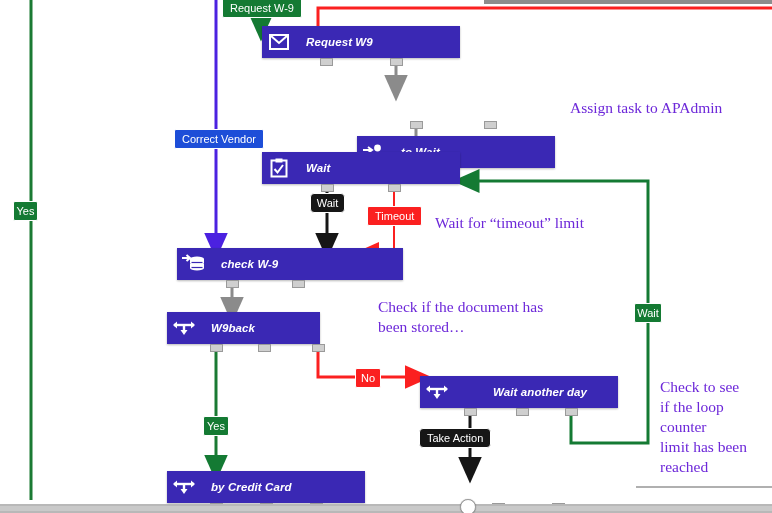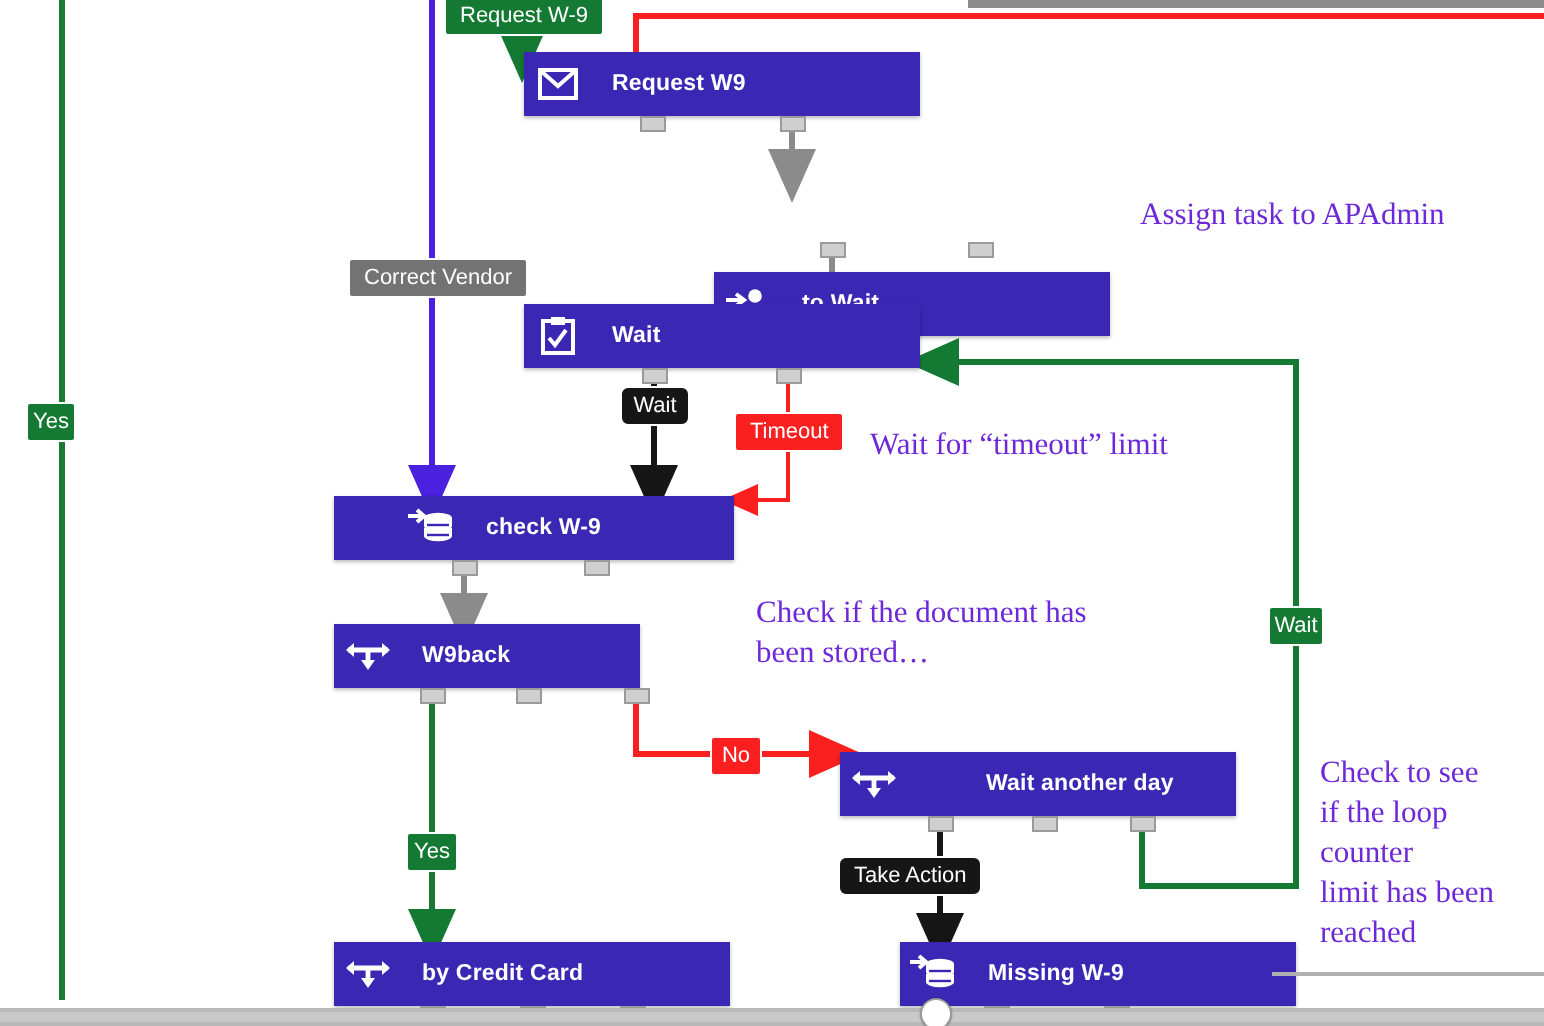--- a/index.html
+++ b/index.html
@@ -18,41 +18,41 @@
     height:32px;
     font-size:11.5px;font-weight:bold;
     letter-spacing:.1px;
     box-shadow:0 1px 2px rgba(0,0,0,.28);
   }
   .node .ico{
     width:34px;min-width:34px;height:32px;
     display:flex;align-items:center;justify-content:center;
   }
   .node .ico svg{display:block;}
-  .node .nlabel{padding-left:10px;white-space:nowrap;}
+  .node .nlabel{padding-left:10px;white-space:nowrap;font-style:italic;}
 
   
   .handle{
     position:absolute;width:13px;height:8px;
     background:#cfcfcf;border:1px solid #9a9a9a;
     box-sizing:border-box;
   }
 
   
   .pill{
     position:absolute;box-sizing:border-box;
     display:flex;align-items:center;justify-content:center;
     font-size:11px;color:#ffffff;
     padding:2px 7px;height:20px;white-space:nowrap;
     border-radius:2px;font-weight:normal;
   }
   .pill.green{background:#147a33;border:1px solid #ffffff;}
   .pill.red{background:#fb2020;border:1px solid #ffffff;}
   .pill.black{background:#161616;border:1px solid #ffffff;border-radius:4px;}
-  .pill.blue{background:#737373;border:1px solid #ffffff;}
+  .pill.blue{background:#1d4ed8;border:1px solid #ffffff;}
 
   
   .annot{
     position:absolute;color:#6d28d9;
     font-size:15.5px;line-height:20px;white-space:pre;
     font-family:Liberation Serif, serif;
   }
 
   
   #hscroll{
@@ -156,21 +156,21 @@
         <rect x="1.5" y="2.5" width="15" height="16" fill="none" stroke="#fff" stroke-width="2"></rect>
         <rect x="5.5" y="0.5" width="7" height="4" fill="#fff"></rect>
         <path d="M4.5,11 L7.5,14.5 L13,7" stroke="#fff" stroke-width="2" fill="none"></path>
       </svg>
     </span>
     <span class="nlabel">Wait</span>
   </div>
   <div class="handle" style="left:321px;top:184px;"></div>
   <div class="handle" style="left:388px;top:184px;"></div>
 
-  <div class="node" style="left:167px;top:248px;width:200px;padding-left:32px;">
+  <div class="node" style="left:177px;top:248px;width:226px;">
     <span class="ico">
       <svg width="26" height="20" viewBox="0 0 26 20">
         <path d="M1,4 L8,4 M5.5,1 L9,4 L5.5,7" stroke="#fff" stroke-width="2" fill="none"></path>
         <ellipse cx="16" cy="5" rx="7" ry="2.6" fill="#fff"></ellipse>
         <path d="M9,5 v4 a7,2.6 0 0 0 14,0 v-4" fill="#fff"></path>
         <path d="M9,10 v4 a7,2.6 0 0 0 14,0 v-4" fill="#fff"></path>
         <path d="M10.5,8.5 h11" stroke="#3a28b4" stroke-width="1.2"></path>
         <path d="M10.5,13.5 h11" stroke="#3a28b4" stroke-width="1.2"></path>
       </svg>
     </span>
@@ -220,33 +220,20 @@
         <path d="M13,6 v6" stroke="#fff" stroke-width="2.4"></path>
         <path d="M9.5,11 L13,16 L16.5,11" fill="#fff"></path>
       </svg>
     </span>
     <span class="nlabel">by Credit Card</span>
   </div>
   <div class="handle" style="left:210px;top:503px;"></div>
   <div class="handle" style="left:260px;top:503px;"></div>
   <div class="handle" style="left:310px;top:503px;"></div>
 
-  <div class="node" style="left:450px;top:471px;width:198px;">
-    <span class="ico">
-      <svg width="26" height="20" viewBox="0 0 26 20">
-        <path d="M1,4 L8,4 M5.5,1 L9,4 L5.5,7" stroke="#fff" stroke-width="2" fill="none"></path>
-        <ellipse cx="16" cy="5" rx="7" ry="2.6" fill="#fff"></ellipse>
-        <path d="M9,5 v4 a7,2.6 0 0 0 14,0 v-4" fill="#fff"></path>
-        <path d="M9,10 v4 a7,2.6 0 0 0 14,0 v-4" fill="#fff"></path>
-        <path d="M10.5,8.5 h11" stroke="#3a28b4" stroke-width="1.2"></path>
-        <path d="M10.5,13.5 h11" stroke="#3a28b4" stroke-width="1.2"></path>
-      </svg>
-    </span>
-    <span class="nlabel">Missing W-9</span>
-  </div>
   <div class="handle" style="left:492px;top:503px;"></div>
   <div class="handle" style="left:552px;top:503px;"></div>
 
   <div class="pill green" style="left:222px;top:-2px;">Request W-9</div>
 
   <div class="pill blue" style="left:174px;top:129px;">Correct Vendor</div>
 
   <div class="pill black" style="left:310px;top:193px;width:35px;">Wait</div>
 
   <div class="pill red" style="left:367px;top:206px;">Timeout</div>

